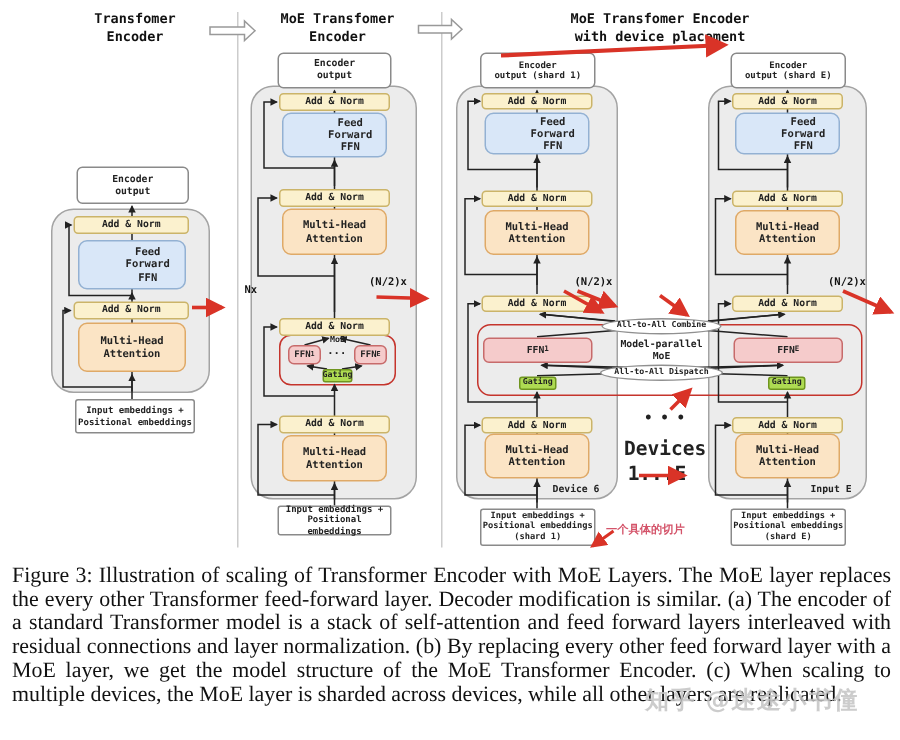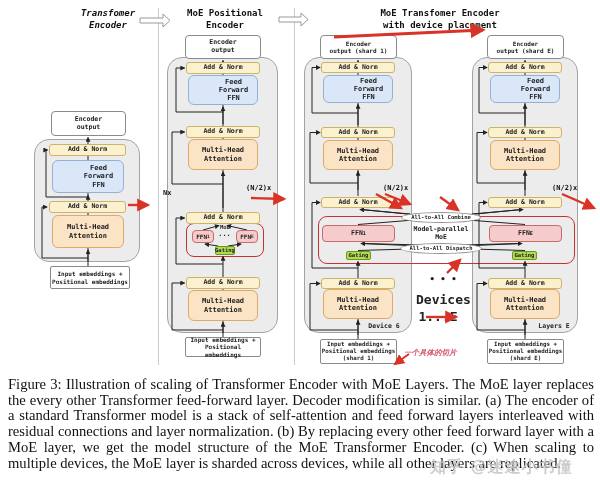--- a/index.html
+++ b/index.html
@@ -121,35 +121,35 @@
       <path d="M472,214 L523,209.5" marker-end="url(#m)"></path>
       <path d="M358,250.5 L410,249"></path>
       <path d="M525,250.5 L472,249"></path>
       <path d="M420,246 L520,243.5"></path>
       <path d="M462,246 L363,243.5"></path>
       <path d="M408,245.5 L361,243.5" marker-end="url(#m)"></path>
       <path d="M474,245.5 L522,243.5" marker-end="url(#m)"></path>
     </g>
   </svg>
 
-  <div class="ptitle" style="left:48px;top:8px;width:120px;font-style:italic;">Transfomer
+  <div class="ptitle" style="left:30px;top:8px;width:120px;">Transfomer
 Encoder</div>
   <div class="box whitebox" style="left:51px;top:111px;width:75px;height:25px;">Encoder
 output</div>
   <div class="box an" style="left:49px;top:144px;width:77px;height:12px;">Add &amp; Norm</div>
   <div class="box ffnbox" style="left:52px;top:160px;width:72px;height:33px;">Feed Forward
 FFN</div>
   <div class="box an" style="left:49px;top:201px;width:77px;height:12px;">Add &amp; Norm</div>
   <div class="box mhabox" style="left:52px;top:215px;width:72px;height:33px;">Multi-Head
 Attention</div>
   <div class="slbl" style="left:127px;top:189px;margin-left:36px;">Nx</div>
   <div class="box inputbox" style="left:50px;top:266px;width:80px;height:23px;">Input embeddings +
 Positional embeddings</div>
 
-  <div class="ptitle" style="left:165px;top:8px;width:120px;">MoE Positional
+  <div class="ptitle" style="left:165px;top:8px;width:120px;">MoE Transfomer
 Encoder</div>
   <div class="box whitebox" style="left:185px;top:35px;width:76px;height:24px;">Encoder
 output</div>
   <div class="box an" style="left:186px;top:62px;width:74px;height:12px;">Add &amp; Norm</div>
   <div class="box ffnbox" style="left:188px;top:75px;width:70px;height:30px;">Feed Forward
 FFN</div>
   <div class="box an" style="left:186px;top:126px;width:74px;height:12px;">Add &amp; Norm</div>
   <div class="box mhabox" style="left:188px;top:139px;width:70px;height:31px;">Multi-Head
 Attention</div>
   <div class="slbl" style="left:246px;top:184px;">(N/2)x</div>
@@ -167,21 +167,21 @@
 
   <div class="ptitle" style="left:330px;top:8px;width:220px;">MoE Transfomer Encoder
 with device placement</div>
   <div class="tinylbl" style="left:411px;top:226px;width:60px;font-size:6.5px;white-space:pre-line;line-height:1.2;">Model-parallel
 MoE</div>
   <div class="box ellipse" style="left:401px;top:211.5px;width:80px;height:11px;">All-to-All Combine</div>
   <div class="box ellipse" style="left:400px;top:242.5px;width:82px;height:11px;">All-to-All Dispatch</div>
   <div class="dots" style="left:423px;top:274px;width:40px;font-size:9px;">• • •</div>
   <div class="tinylbl" style="left:416px;top:292px;width:44px;font-size:13px;white-space:pre-line;line-height:1.3;">Devices
 1...E</div>
-  <div class="redtxt" style="left:404px;top:348px;font-style:italic;">一个具体的切片</div>
+  <div class="redtxt" style="left:404px;top:348px;">一个具体的切片</div>
 
   <div class="box whitebox" style="left:320px;top:35px;width:77px;height:24px;font-size:6px;">Encoder
 output (shard 1)</div>
   <div class="box an" style="left:321px;top:62px;width:74px;height:11px;">Add &amp; Norm</div>
   <div class="box ffnbox" style="left:323px;top:75px;width:70px;height:28px;">Feed Forward
 FFN</div>
   <div class="box an" style="left:321px;top:127px;width:74px;height:11px;">Add &amp; Norm</div>
   <div class="box mhabox" style="left:323px;top:140px;width:70px;height:30px;">Multi-Head
 Attention</div>
   <div class="slbl" style="left:383px;top:184px;">(N/2)x</div>
@@ -204,21 +204,21 @@
   <div class="box an" style="left:488px;top:127px;width:74px;height:11px;">Add &amp; Norm</div>
   <div class="box mhabox" style="left:490px;top:140px;width:70px;height:30px;">Multi-Head
 Attention</div>
   <div class="slbl" style="left:552px;top:184px;">(N/2)x</div>
   <div class="box an" style="left:488px;top:197px;width:74px;height:11px;">Add &amp; Norm</div>
   <div class="box expert" style="left:489px;top:225px;width:73px;height:17px;"><span>FFN</span><sub style="font-size:5px;">E</sub></div>
   <div class="box gate" style="left:512px;top:251px;width:25px;height:9px;">Gating</div>
   <div class="box an" style="left:488px;top:278px;width:74px;height:11px;">Add &amp; Norm</div>
   <div class="box mhabox" style="left:490px;top:289px;width:70px;height:30px;">Multi-Head
 Attention</div>
-  <div class="tinylbl" style="left:530px;top:322px;width:48px;font-size:6.5px;">Layers E</div>
+  <div class="tinylbl" style="left:530px;top:322px;width:48px;font-size:6.5px;">Input E</div>
   <div class="box inputbox" style="left:487px;top:339px;width:77px;height:25px;font-size:5.8px;">Input embeddings +
 Positional embeddings
 (shard E)</div>
 
   <svg width="600" height="493" style="pointer-events:none;">
     <g stroke="#D93327" stroke-width="2.4" fill="none">
       <path d="M128,205 L148,205" marker-end="url(#mr)"></path>
       <path d="M251,198 L284,199" marker-end="url(#mr)"></path>
       <path d="M334,37 L483,30" stroke-width="2.8" marker-end="url(#mr)"></path>
       <path d="M385,194 L410,204" marker-end="url(#mr)"></path>

